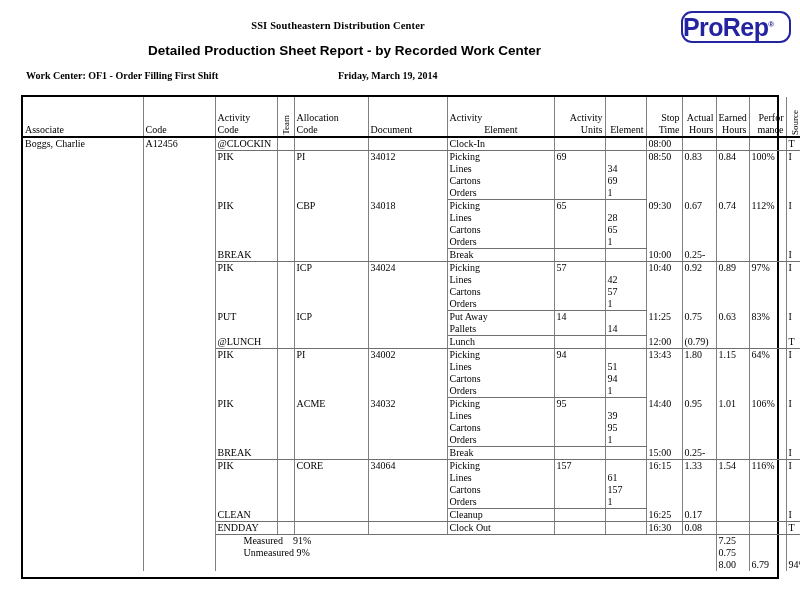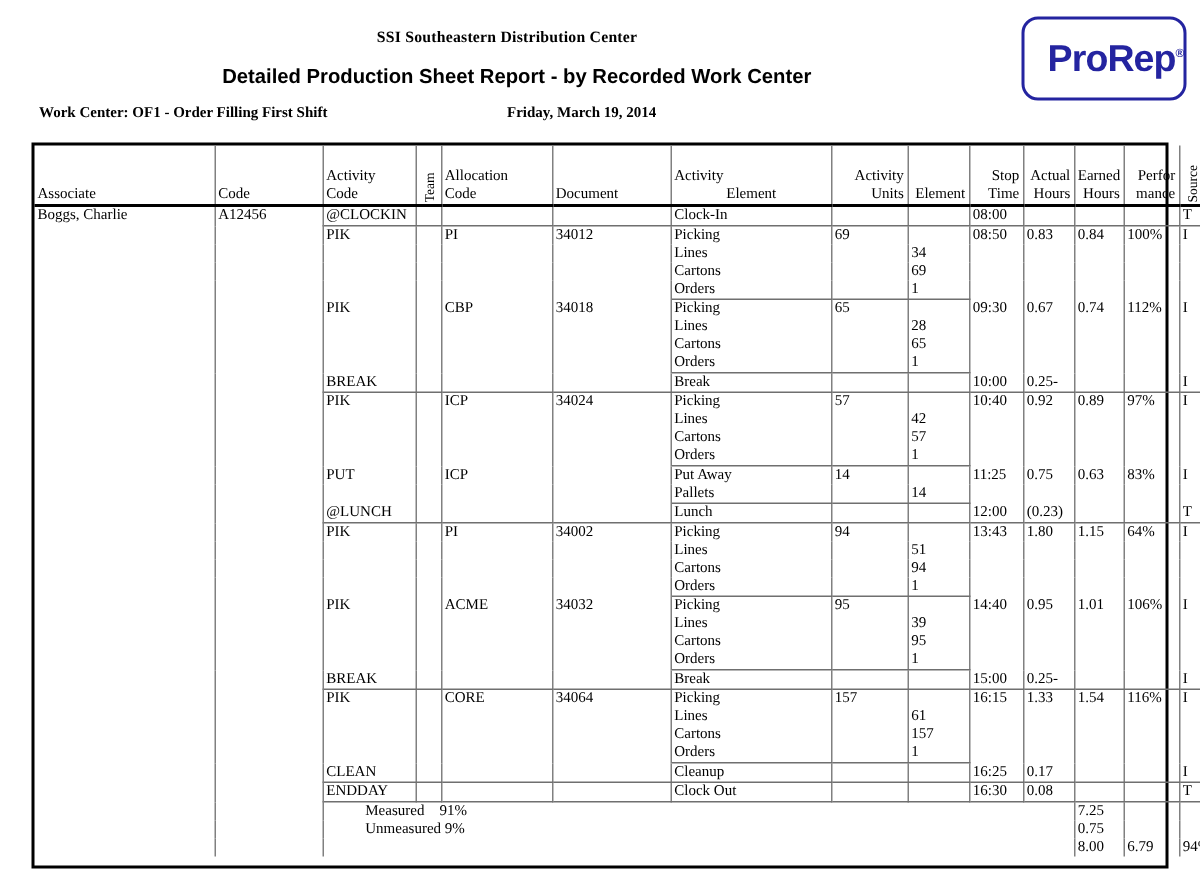--- a/index.html
+++ b/index.html
@@ -55,27 +55,27 @@
     font-size: 10px;
     font-weight: bold;
   }
 
   
   #prorep-logo {
     position: absolute;
     top: 11px;
     right: 9px;
     width: 110px;
-    height: 56px;
+    height: 32px;
     border: 2.5px solid #2424a0;
     border-radius: 11px;
     box-sizing: border-box;
     display: flex;
     align-items: center;
-    justify-content: flex-end;
+    justify-content: flex-start;
   }
   #prorep-logo-text {
     font-family: "Liberation Sans", "DejaVu Sans", sans-serif;
     font-size: 25px;
     font-weight: bold;
     color: #2424a0;
     letter-spacing: -0.6px;
     position: relative;
     line-height: 1;
   }
@@ -366,21 +366,21 @@
         </tr>
         <tr class="thickline">
           <td>@LUNCH</td>
           <td></td>
           <td></td>
           <td></td>
           <td>Lunch</td>
           <td class="r "></td>
           <td class="r "></td>
           <td class="r ">12:00</td>
-          <td class="r ">(0.23)</td>
+          <td class="r ">(0.79)</td>
           <td class="r "></td>
           <td class="r "></td>
           <td class="c nr ">T</td>
         </tr>
         <tr>
           <td class="nb" rowspan="4">PIK</td>
           <td class="nb" rowspan="4"></td>
           <td class="nb" rowspan="4">PI</td>
           <td class="nb" rowspan="4">34002</td>
           <td class="nb">Picking</td>

